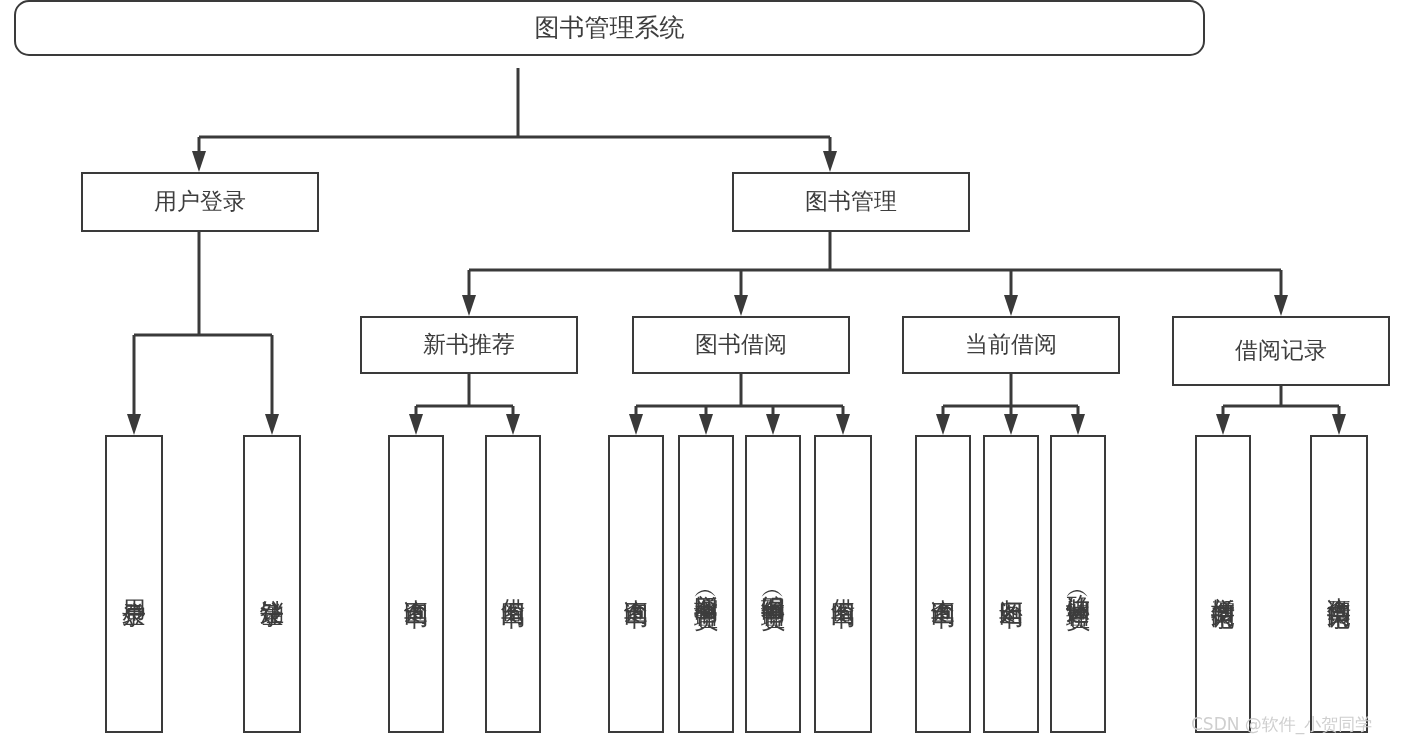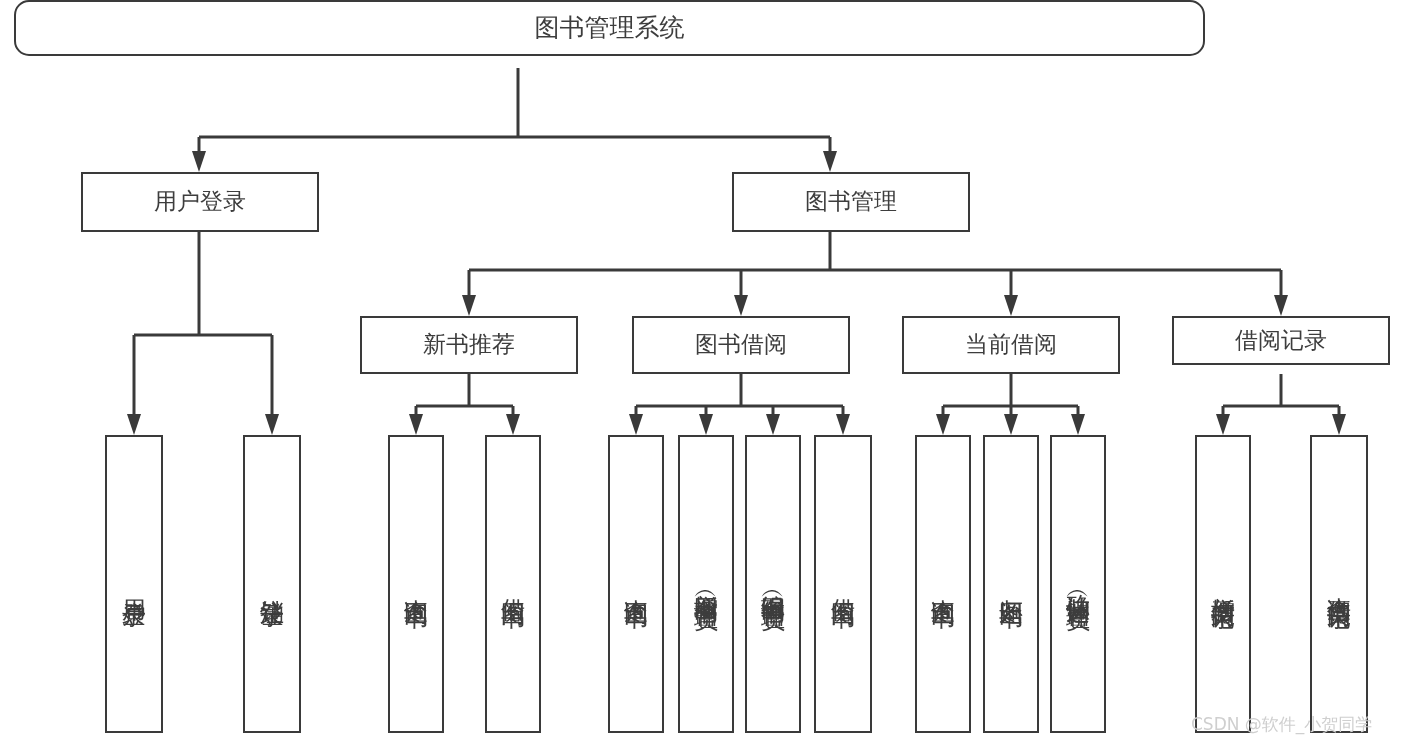--- a/index.html
+++ b/index.html
@@ -144,21 +144,21 @@
       </div>
       <div class="node lvl2" style="left: 360px; top: 316px; width: 218px; height: 58px; justify-content: center;">
         <span class="lbl">新书推荐</span>
       </div>
       <div class="node lvl2" style="left: 632px; top: 316px; width: 218px; height: 58px; align-items: center;">
         <span class="lbl">图书借阅</span>
       </div>
       <div class="node lvl2" style="left: 902px; top: 316px; width: 218px; height: 58px;">
         <span class="lbl">当前借阅</span>
       </div>
-      <div class="node lvl2" style="left: 1172px; top: 316px; width: 218px; height: 49px;">
+      <div class="node lvl2" style="left: 1172px; top: 316px; width: 218px; height: 70px;">
         <span class="lbl">借阅记录</span>
       </div>
       <div class="node leaf" style="left: 105px; top: 435px; width: 58px; height: 298px;">
         <span class="lbl">用户登录</span>
       </div>
       <div class="node leaf" style="left: 243px; top: 435px; width: 58px; height: 298px;">
         <span class="lbl">注销登录</span>
       </div>
       <div class="node leaf" style="left: 388px; top: 435px; width: 56px; height: 298px;">
         <span class="lbl">查询图书</span>

